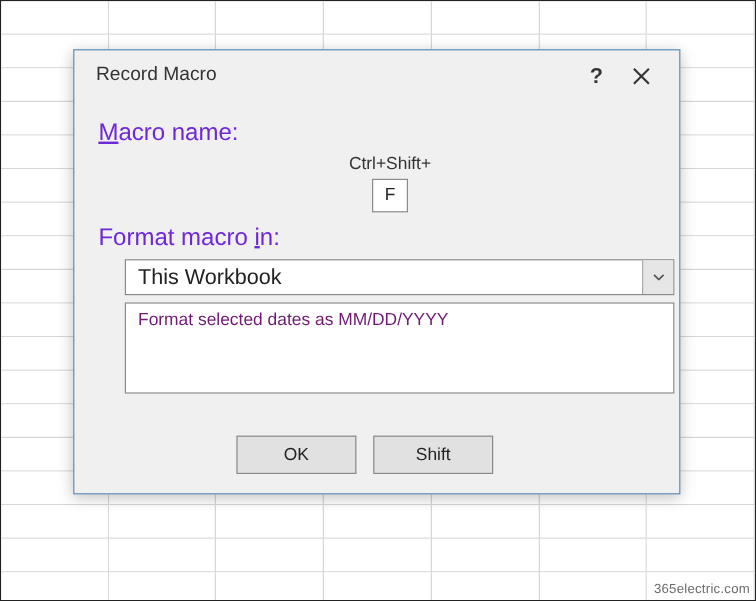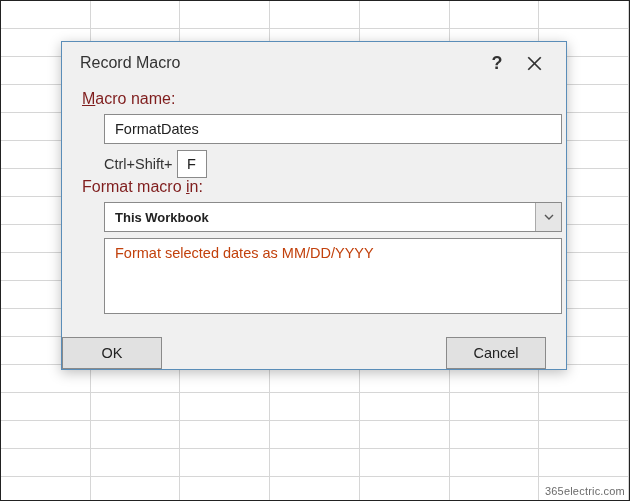--- a/index.html
+++ b/index.html
@@ -37,20 +37,21 @@
     letter-spacing: 0.2px;
   }
   .dialog {
     position: absolute;
     left: 60px;
     top: 40px;
     width: 506px;
     background: #f0f0f0;
     border: 1px solid #5a8db8;
     box-shadow: 0 3px 12px rgba(0,0,0,0.25);
+    padding-bottom: 16px;
   }
   .titlebar {
     display: flex;
     align-items: center;
     height: 42px;
     padding: 0 12px 0 18px;
   }
   .titlebar .title {
     flex: 1;
     font-size: 16px;
@@ -68,42 +69,43 @@
     width: 40px;
     text-align: center;
     cursor: pointer;
     padding-top: 3px;
   }
   .titlebar .close svg { width: 15px; height: 15px; }
   .body {
     padding: 6px 20px 0 20px;
   }
   .field-label {
-    font-size: 16px;
-    color: #7f1d1d;
-    margin-top: 0;
+    font-size: 20px;
+    color: #6d28d9;
+    margin-top: 10px;
   }
   .underline { text-decoration: underline; }
   .macro-name-input {
     width: 458px;
     margin: 6px 0 0 22px;
     height: 30px;
     border: 1px solid #8a8a8a;
     background: #fff;
     padding: 0 10px;
     font-size: 14.5px;
     font-family: inherit;
     color: #222;
   }
   .shortcut-row {
     margin: 6px 0 0 22px;
     display: flex;
     align-items: center;
     gap: 4px;
     font-size: 14.5px;
+    flex-direction: column;
   }
   .shortcut-input {
     width: 30px;
     height: 28px;
     border: 1px solid #8a8a8a;
     background: #fff;
     text-align: center;
     font-size: 14.5px;
     font-family: inherit;
     color: #222;
@@ -115,49 +117,48 @@
     height: 30px;
     border: 1px solid #8a8a8a;
     background: #fff;
     display: flex;
     align-items: center;
     cursor: pointer;
   }
   .store-select .sel-text {
     flex: 1;
     padding: 0 10px;
-    font-size: 13px;
+    font-size: 18px;
     color: #222;
-    font-weight: bold;
   }
   .store-select .sel-btn {
     width: 26px;
     height: 100%;
     border-left: 1px solid #aaa;
     background: #e6e6e6;
     display: flex;
     align-items: center;
     justify-content: center;
   }
   .store-select .sel-btn svg { width: 10px; height: 6px; }
   .description-input {
     width: 458px;
-    margin: 6px 0 0 22px;
+    margin: 6px 0 12px 22px;
     height: 76px;
     border: 1px solid #8a8a8a;
     background: #fff;
     padding: 6px 10px;
     font-size: 14.5px;
     font-family: inherit;
-    color: #c2410c;
+    color: #701a75;
     resize: none;
   }
   .button-row {
     display: flex;
-    justify-content: space-between;
+    justify-content: center;
     gap: 14px;
     margin: 20px 20px 0 0;
   }
   .btn {
     min-width: 100px;
     height: 32px;
     border: 1px solid #8a8a8a;
     background: #e1e1e1;
     font-size: 14.5px;
     font-family: inherit;
@@ -308,21 +309,20 @@
         <line x1="11" y1="1" x2="1" y2="11" stroke="#333" stroke-width="1.4"></line>
       </svg>
     </div>
   </div>
 
   <div class="body">
 
     <div class="field-label">
       <span class="underline">M</span><span>acro name:</span>
     </div>
-    <input type="text" class="macro-name-input" value="FormatDates" style="">
 
     <div class="shortcut-row">
       <span>Ctrl+Shift+</span>
       <input type="text" class="shortcut-input" value="F" style="">
     </div>
 
     <div class="field-label">
       <span>Format macro </span><span class="underline">i</span><span>n:</span>
     </div>
     <div class="store-select">
@@ -333,17 +333,17 @@
         </svg>
       </div>
     </div>
 
     <textarea class="description-input" style="">Format selected dates as MM/DD/YYYY</textarea>
 
   </div>
 
   <div class="button-row">
     <button class="btn">OK</button>
-    <button class="btn">Cancel</button>
+    <button class="btn">Shift</button>
   </div>
 </div>
 
 <div class="watermark">365electric.com</div>
 
 </body></html>

